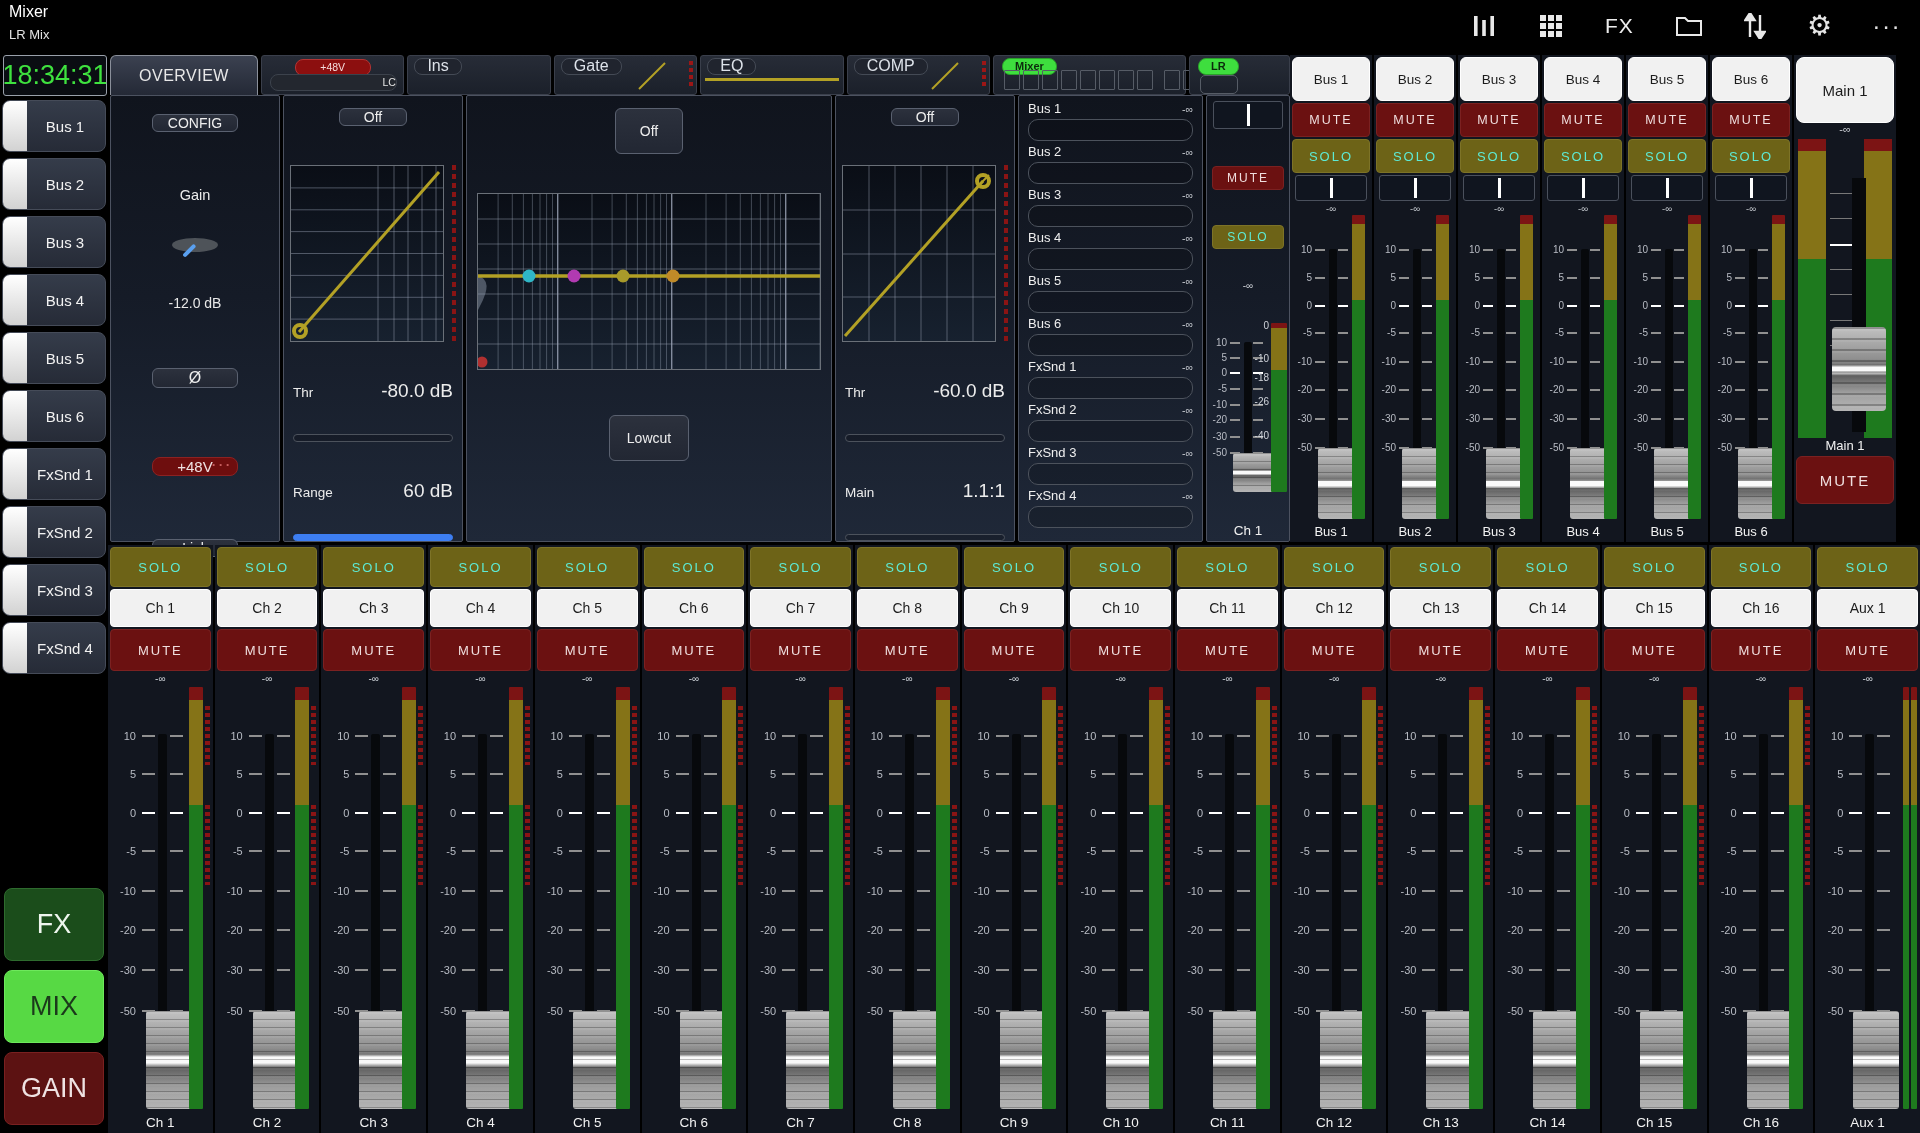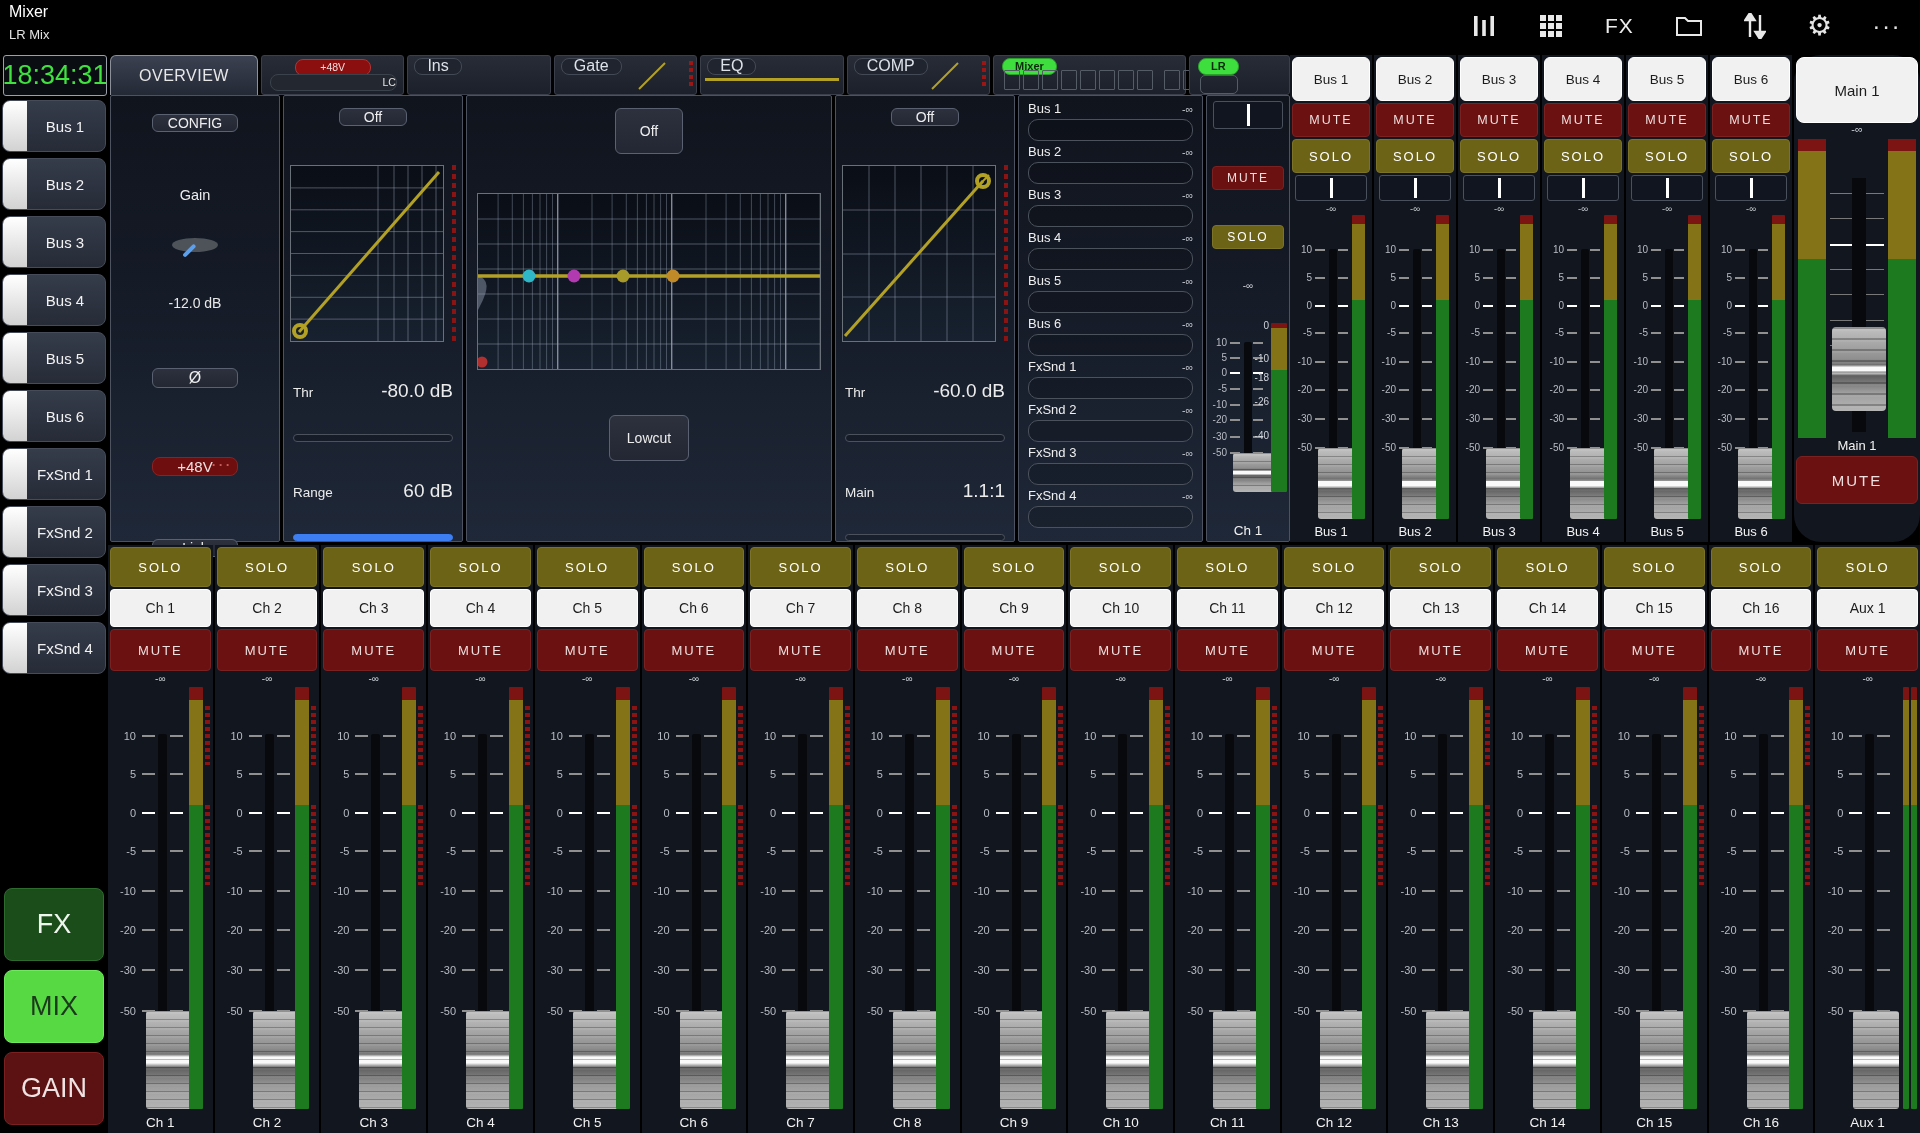--- a/index.html
+++ b/index.html
@@ -89,21 +89,21 @@
 
   .p-sends{width:185px;flex:none;padding:5px 9px;display:flex;flex-direction:column;gap:3px;}
   .send-row{display:flex;flex-direction:column;}
   .send-head{display:flex;justify-content:space-between;align-items:baseline;height:17px;}
   .send-name{font-size:13px;color:#efefef;}
   .send-val{font-size:10.5px;color:#c8ccd2;}
   .send-slider{height:20px;border:1px solid #4c525c;border-radius:10px;margin-top:1px;background:rgba(0,0,0,.15);cursor:pointer;}
 
   
   .btn{display:flex;align-items:center;justify-content:center;border-radius:4px;cursor:pointer;box-sizing:border-box;}
-  .solo{background:#6d6317;color:#ffffff;letter-spacing:2px;font-size:13px;border:1px solid #7d7327;}
+  .solo{background:#6d6317;color:#5eead4;letter-spacing:2px;font-size:13px;border:1px solid #7d7327;}
   .name{background:#f1f1f1;color:#1c1c1c;font-size:14px;border:1px solid #ffffff;}
   .mute{background:#6b1111;color:#efdede;letter-spacing:2px;font-size:13px;border:1px solid #7b2121;}
   .val{color:#c8ccd2;text-align:center;font-size:10px;}
   .clabel{color:#f2f2f2;text-align:center;font-size:13.5px;}
   .pan{background:#10151f;border:1px solid #4a505c;border-radius:3px;position:relative;cursor:pointer;}
   .pan i{position:absolute;left:50%;top:8%;bottom:8%;width:3px;margin-left:-1.5px;background:#fff;}
 
   .fader-area{position:relative;flex:1;}
   .srow{position:absolute;left:0;right:0;height:10px;margin-top:-5px;}
   .s0{top:11.5%}.s1{top:20.5%}.s2{top:29.5%}.s3{top:38.5%}.s4{top:48%}.s5{top:57%}.s6{top:66.5%}.s7{top:76%}
@@ -141,21 +141,21 @@
   
   .right-strips{position:absolute;left:1290px;top:55px;width:630px;height:487px;display:flex;gap:2px;}
   .bus-strip{width:82px;flex:none;background:#12161f;display:flex;flex-direction:column;gap:2px;padding:2px;box-sizing:border-box;}
   .bus-strip .name{height:44px;flex:none;font-size:13.5px;border-radius:6px;}
   .bus-strip .mute{height:34px;flex:none;font-size:12.5px;}
   .bus-strip .solo{height:34px;flex:none;}
   .bus-strip .pan{height:24px;flex:none;margin:0 3px;}
   .bus-strip .val{height:10px;flex:none;font-size:9.5px;}
   .bus-strip .clabel{height:16px;flex:none;font-size:13px;}
 
-  .main-strip{width:126px;flex:none;background:#12161f;display:flex;flex-direction:column;padding:2px 2px 38px;box-sizing:border-box;border-radius:27px;}
+  .main-strip{width:102px;flex:none;background:#12161f;display:flex;flex-direction:column;padding:2px 2px 38px;box-sizing:border-box;}
   .main-name{height:66px;flex:none;font-size:15px;border-radius:8px;}
   .main-val{height:16px;flex:none;font-size:11px;}
   .main-fader{flex:1;position:relative;}
   .mmeter{position:absolute;top:0;bottom:0;width:28px;display:flex;flex-direction:column;}
   .mmL{left:2px;}
   .mmR{right:2px;}
   .mmeter .mr{height:4%;}
   .mmeter .mo{height:36%;}
   .mticks i{position:absolute;left:34px;right:34px;height:1px;background:#787878;}
   .mticks i:nth-child(1){top:18%}.mticks i:nth-child(2){top:26.5%}

